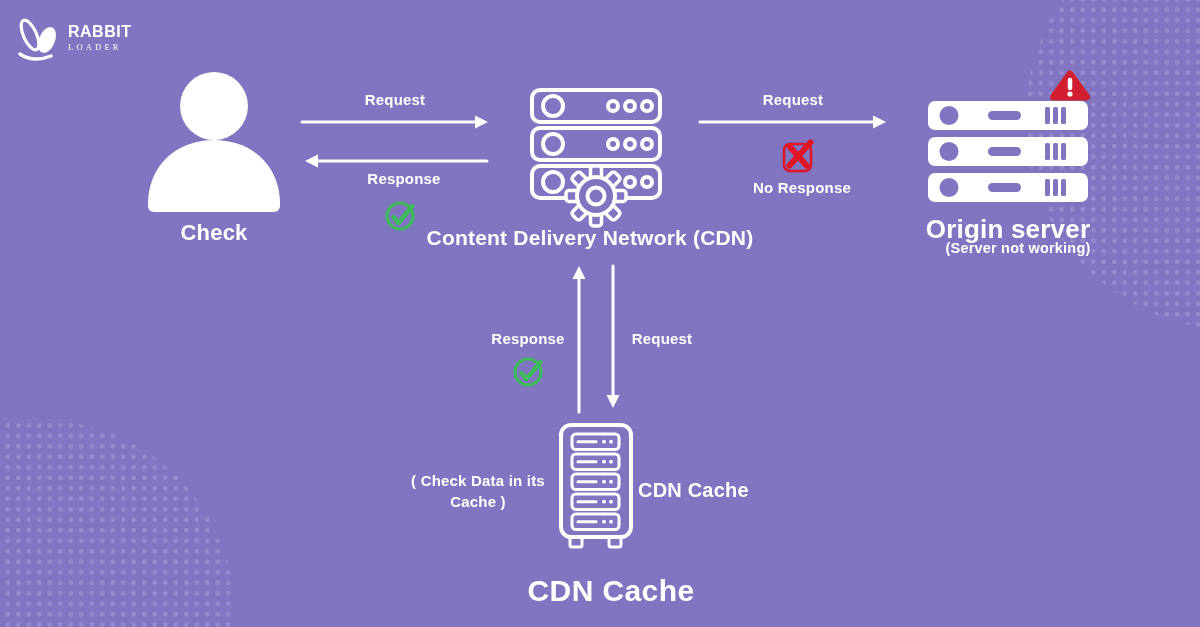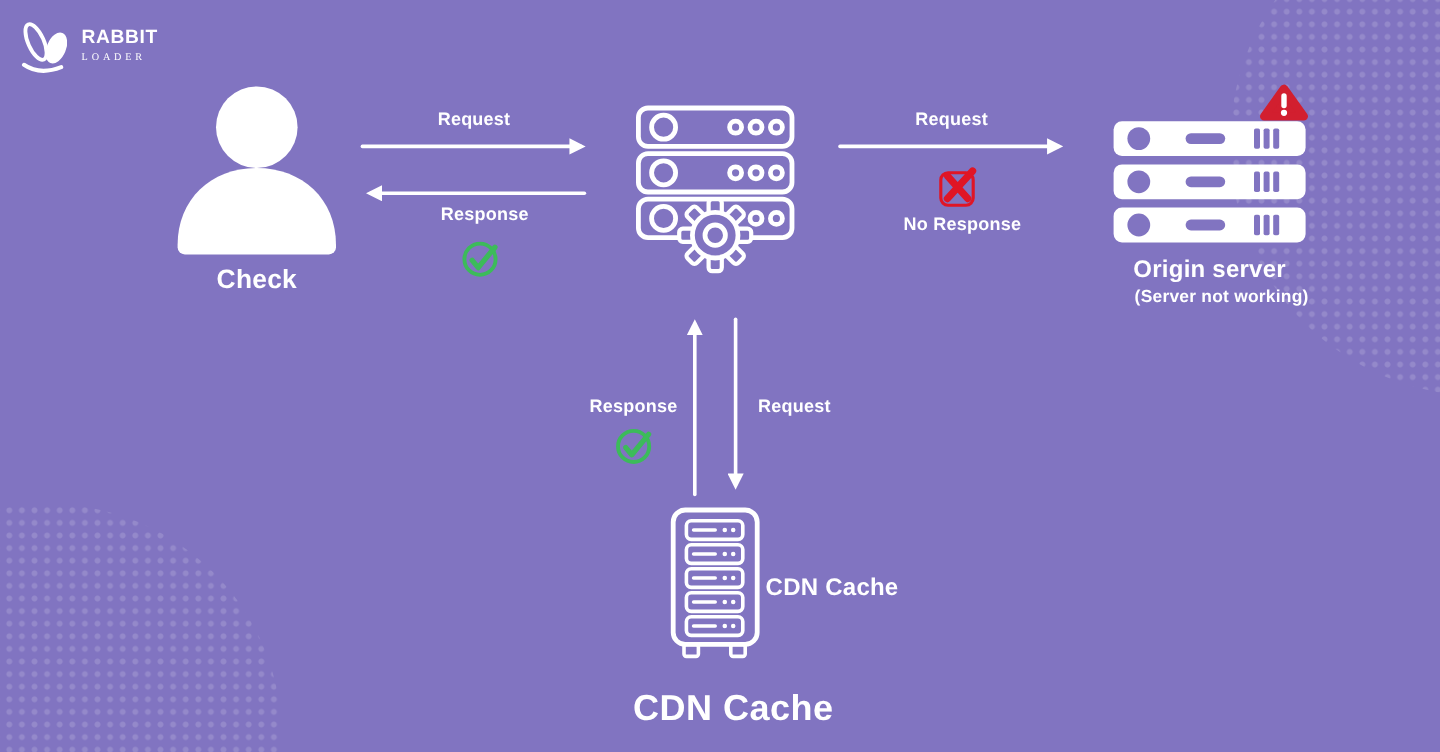--- a/index.html
+++ b/index.html
@@ -21,21 +21,21 @@
   .fbg{fill:var(--bg);}
   .sg{stroke:var(--green);fill:none;stroke-linecap:round;stroke-linejoin:round;}
   .sr{stroke:var(--red);fill:none;stroke-linecap:round;}
   .tri{fill:var(--red_deep);stroke:var(--red_deep);stroke-width:7;stroke-linejoin:round;}
   
   .label{position:absolute;color:var(--text);font-weight:bold;white-space:nowrap;
     transform:translateX(-50%);text-align:center;letter-spacing:.2px;}
   .lb-user{font-size:22px;}
   .lb-edge{font-size:15px;text-align:center;}
   .lb-cdn{font-size:21px;}
-  .lb-origin{font-size:20px;}
+  .lb-origin{font-size:26px;}
   .lb-origin-note{font-size:14.5px;padding-left:20px;}
   .lb-note{font-size:15px;white-space:normal;width:150px;line-height:1.4;}
   .lb-cache-side{font-size:20px;transform:none;text-align:left;}
   .lb-cache-title{font-size:30px;letter-spacing:.4px;}
   
   .logo{position:absolute;left:16px;top:14px;display:flex;align-items:center;gap:6px;}
   .logo-text{display:flex;flex-direction:column;line-height:1;}
   .logo-top{color:var(--text);font-weight:bold;font-size:16px;letter-spacing:.5px;}
   .logo-bottom{color:var(--text);font-size:8.5px;letter-spacing:3.2px;margin-top:3px;font-family:Liberation Serif, serif;}
 </style>
@@ -183,26 +183,28 @@
       <rect class="sw" stroke-width="3" x="570" y="537" width="12" height="10" rx="2"></rect>
       <rect class="sw" stroke-width="3" x="609" y="537" width="12" height="10" rx="2"></rect>
     </g>
   </svg>
 
   <div class="label lb-user" style="left:214px;top:220px;">Check</div>
 
   <div class="label lb-edge" style="left:395px;top:91px;">Request</div>
   <div class="label lb-edge" style="left:404px;top:170px;">Response</div>
 
+  <div class="label lb-cdn" style="left:590px;top:226px;">Content Delivery Network (CDN)</div>
 
   <div class="label lb-edge" style="left:793px;top:91px;">Request</div>
   <div class="label lb-edge" style="left:802px;top:179px;">No Response</div>
 
   <div class="label lb-origin" style="left:1008px;top:214px;">Origin server</div>
   <div class="label lb-origin-note" style="left:1008px;top:240px;">(Server not working)</div>
 
   <div class="label lb-edge" style="left:528px;top:330px;">Response</div>
   <div class="label lb-edge" style="left:662px;top:330px;">Request</div>
 
+  <div class="label lb-note" style="left:478px;top:470px;">( Check Data in its Cache )</div>
   <div class="label lb-cache-side" style="left:638px;top:479px;">CDN Cache</div>
   <div class="label lb-cache-title" style="left:611px;top:574px;">CDN Cache</div>
 
 </div>
 
 </body></html>

